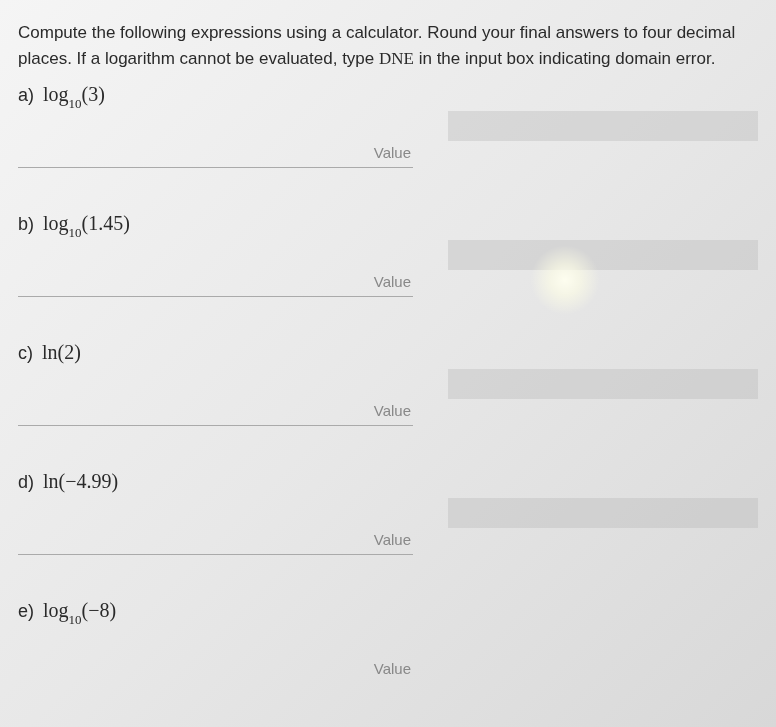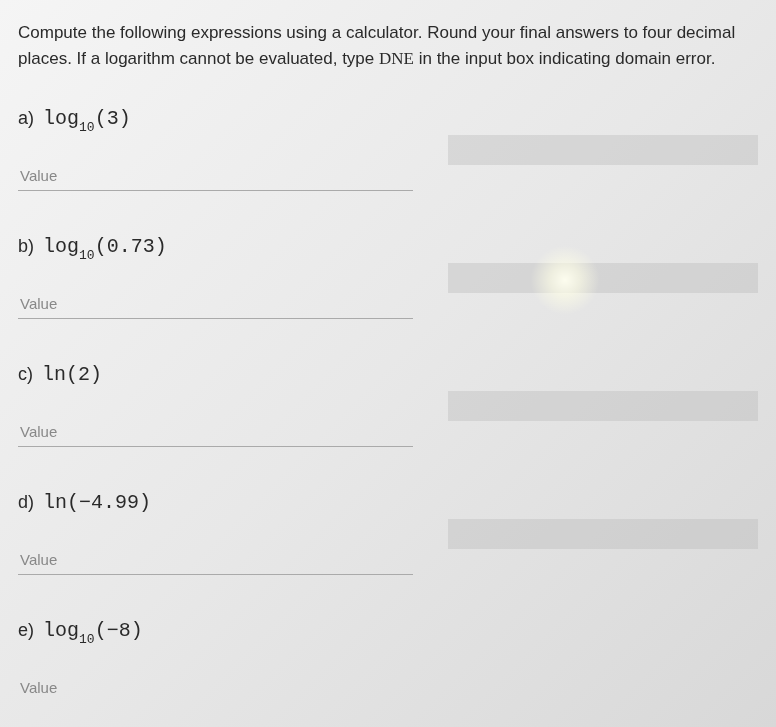--- a/index.html
+++ b/index.html
@@ -13,21 +13,21 @@
       font-family: Arial, Helvetica, sans-serif;
       background: linear-gradient(135deg, #f5f5f5 0%, #e8e8e8 50%, #d8d8d8 100%);
       padding: 20px 18px;
       color: #1a1a1a;
       position: relative;
       overflow: hidden;
     }
     .instructions {
       font-size: 17px;
       line-height: 1.5;
-      margin-bottom: 36px;
+      margin-bottom: 12px;
       color: #2a2a2a;
     }
     .math-rm {
       font-family: 'Times New Roman', Times, serif;
     }
     .question-row {
       display: flex;
       align-items: flex-start;
       margin-bottom: 12px;
     }
@@ -43,21 +43,21 @@
     .q-label {
       font-size: 18px;
       color: #2a2a2a;
       margin-bottom: 30px;
     }
     .q-label .letter {
       font-family: Arial, sans-serif;
       margin-right: 4px;
     }
     .q-label .expr {
-      font-family: Liberation Mono, monospace;
+      font-family: Liberation Serif, serif;
       font-size: 20px;
     }
     .sub {
       font-size: 13px;
       vertical-align: sub;
       position: relative;
       top: 2px;
     }
     .input-wrap {
       border-bottom: 1px solid #aaa;
@@ -66,20 +66,21 @@
     }
     .value-input {
       border: none;
       background: transparent;
       font-size: 15px;
       color: #ef4444;
       width: 100%;
       padding: 4px 2px;
       outline: none;
       font-family: Arial, sans-serif;
+      text-align: right;
     }
     .value-input::placeholder {
       color: #888;
     }
     .shade-box {
       background: rgba(180,180,180,0.35);
       height: 30px;
       width: 100%;
     }
     .question-block {
@@ -118,21 +119,21 @@
       <div class="shade-box"></div>
     </div>
   </div>
 </div>
 
 <div class="question-block">
   <div class="question-row">
     <div class="question-left">
       <div class="q-label">
         <span class="letter">b)</span>
-        <span class="expr"><span>log</span><span class="sub">10</span><span>(0.73)</span></span>
+        <span class="expr"><span>log</span><span class="sub">10</span><span>(1.45)</span></span>
       </div>
       <div class="input-wrap">
         <input type="text" class="value-input" placeholder="Value" style="">
       </div>
     </div>
     <div class="question-right">
       <div class="shade-box"></div>
     </div>
   </div>
 </div>

